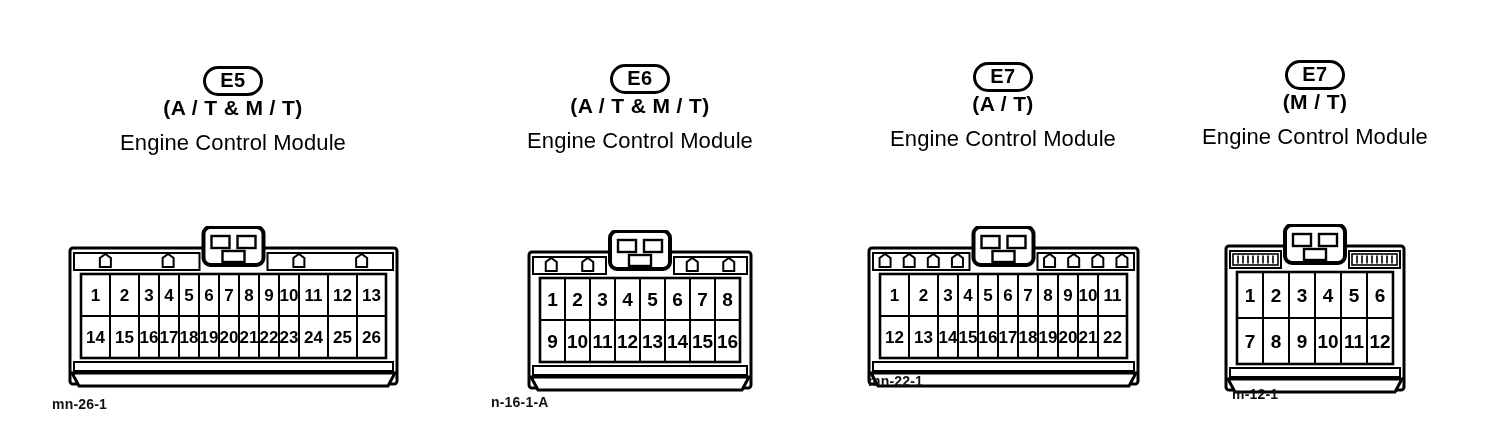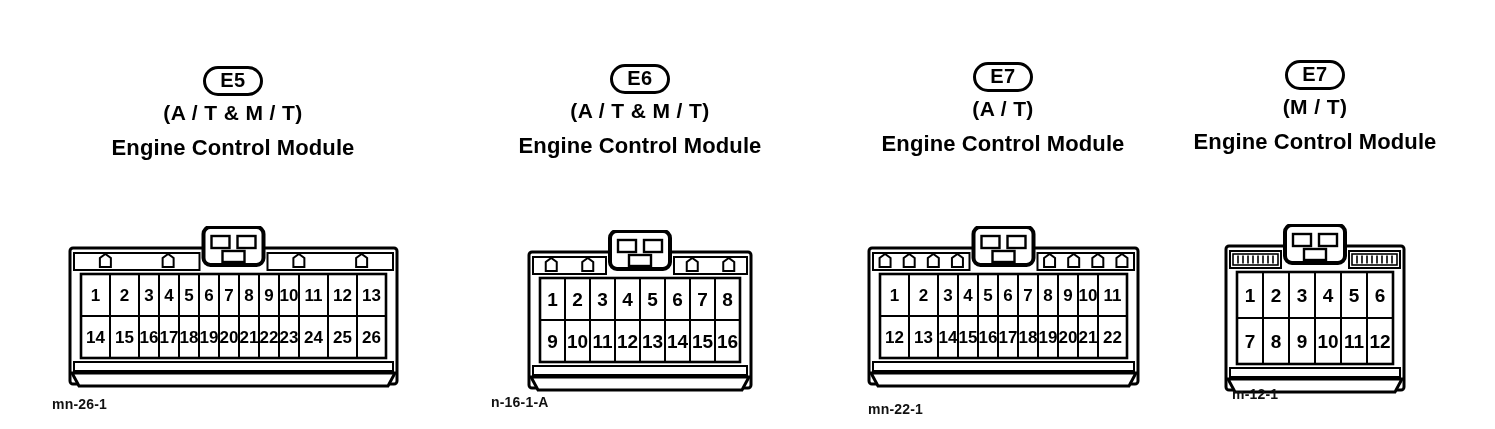--- a/index.html
+++ b/index.html
@@ -30,30 +30,29 @@
     border:3px solid #000;
     border-radius:999px;
     padding:1px 14px 2px 14px;
     font-size:20px;
     font-weight:bold;
     line-height:1.05;
     letter-spacing:.5px;
     background:#fff;
   }
   .trans{
-    margin-top:5px;
     font-size:21px;
     font-weight:bold;
     letter-spacing:.4px;
     white-space:nowrap;
   }
   .module{
     margin-top:10px;
     font-size:22px;
-    font-weight:bold;
+    font-weight:normal;
     letter-spacing:.1px;
     white-space:nowrap;
   }
 
   
   .conn-wrap{position:absolute;}
   .conn-wrap svg{display:block;}
 
   .caption{
     position:absolute;
@@ -239,21 +238,21 @@
         <text x="226" y="74.95" text-anchor="middle" font-family="&quot;Liberation Sans&quot;, sans-serif" font-size="17" font-weight="bold" fill="#000">10</text>
         <text x="226" y="116.95" text-anchor="middle" font-family="&quot;Liberation Sans&quot;, sans-serif" font-size="17" font-weight="bold" fill="#000">21</text>
         <line x1="236" y1="48" x2="236" y2="132" stroke="#000" stroke-width="2"></line>
         <text x="250.5" y="74.95" text-anchor="middle" font-family="&quot;Liberation Sans&quot;, sans-serif" font-size="17" font-weight="bold" fill="#000">11</text>
         <text x="250.5" y="116.95" text-anchor="middle" font-family="&quot;Liberation Sans&quot;, sans-serif" font-size="17" font-weight="bold" fill="#000">22</text>
         <line x1="18" y1="90" x2="265" y2="90" stroke="#000" stroke-width="2"></line>
         <rect x="11" y="136" width="261" height="9" fill="#fff" stroke="#000" stroke-width="2"></rect>
         <path d="M9 147 L274 147 L267 160 L16 160 Z" fill="#fff" stroke="#000" stroke-width="3"></path>
       </svg>
     </div>
-    <div class="caption" style="left: 868px; top: 401px;">mn-22-1</div>
+    <div class="caption" style="left: 868px; top: 373px;">mn-22-1</div>
     <div class="conn-col" style="left: 1315px; width: 0px;">
       <div class="head" style="position: absolute; top: 60px; left: 0px;">
         <div class="code-pill">E7</div>
         <div class="trans">(M / T)</div>
         <div class="module">Engine Control Module</div>
       </div>
     </div>
     <div class="conn-wrap" style="left: 1219px; top: 224px;">
       <svg width="192" height="176" viewBox="0 0 192 176">
         <rect x="7" y="22" width="178" height="144" fill="#fff" stroke="#000" stroke-width="3" rx="3" ry="3"></rect>

